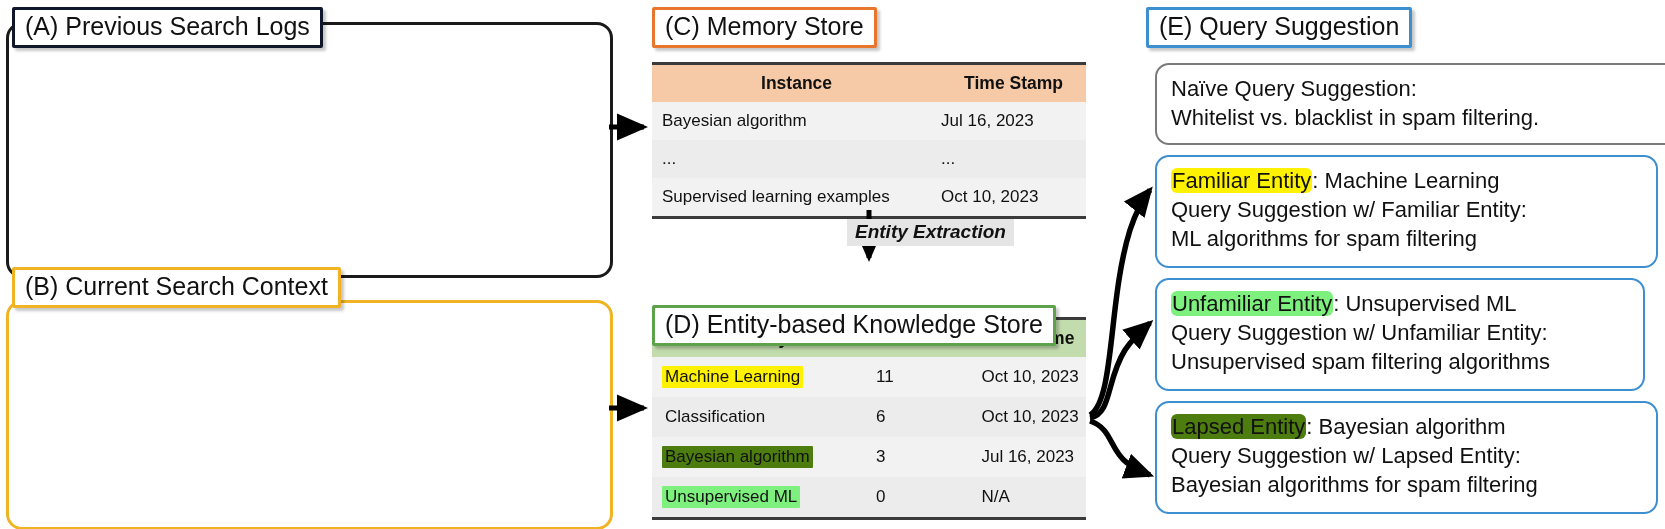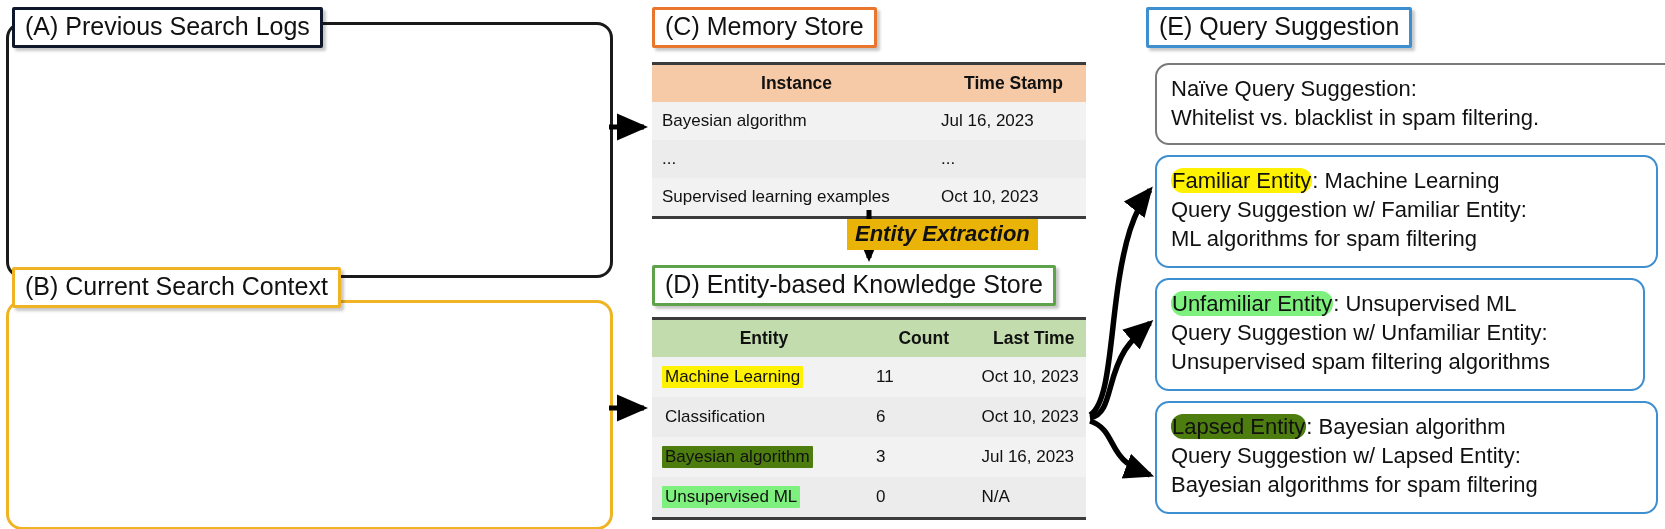--- a/index.html
+++ b/index.html
@@ -27,21 +27,21 @@
     border-radius: 2px;
     padding: 3px 10px 4px 10px;
     font-size: 25px;
     line-height: 1.1;
     white-space: nowrap;
     z-index: 20;
     box-shadow: 3px 3px 3px rgba(0,0,0,0.22);
   }
   .title-badge.orange { border-color: #E8762C; }
   .title-badge.amber  { border-color: #F0B323; }
-  .title-badge.green  { border-color: #5EA34B; }
+  .title-badge.green  { border-color: #5EA34B; margin-top: 40px; }
   .title-badge.blue   { border-color: #3E8FD0; }
 
   
   .outer-box {
     position: absolute;
     border: 3px solid #1a1a1a;
     border-radius: 16px;
     background: #ffffff;
     z-index: 5;
   }
@@ -70,21 +70,21 @@
 
   
   .ctx-card {
     position: absolute;
     background: #ffffff;
     padding: 0;
     box-sizing: border-box;
   }
 
   
-  .hl { padding: 0 1px; border-radius: 12px; }
+  .hl { padding: 0 1px; border-radius: 6px; }
   .hl-yellow { background: #FFF200; }
   .hl-cyan   { background: #4d7c0f; }
   .hl-green  { background: #7DF07D; }
   .hl-peach  { background: #FBE0BA; }
 
   
   .tbl-wrap {
     position: absolute;
     z-index: 6;
   }
@@ -142,24 +142,24 @@
     left: 0; top: 0;
     width: 1665px;
     height: 529px;
     z-index: 10;
     pointer-events: none;
   }
 
   
   .proc-label {
     position: absolute;
-    background: #eab308;
+    background: #e5e5e5;
     font-style: italic;
     font-weight: bold;
-    font-size: 22px;
+    font-size: 19px;
     padding: 2px 8px 3px 8px;
     white-space: nowrap;
     z-index: 12;
   }
 </style>
 </head>
 <body>
 
 <div id="canvas">
 

